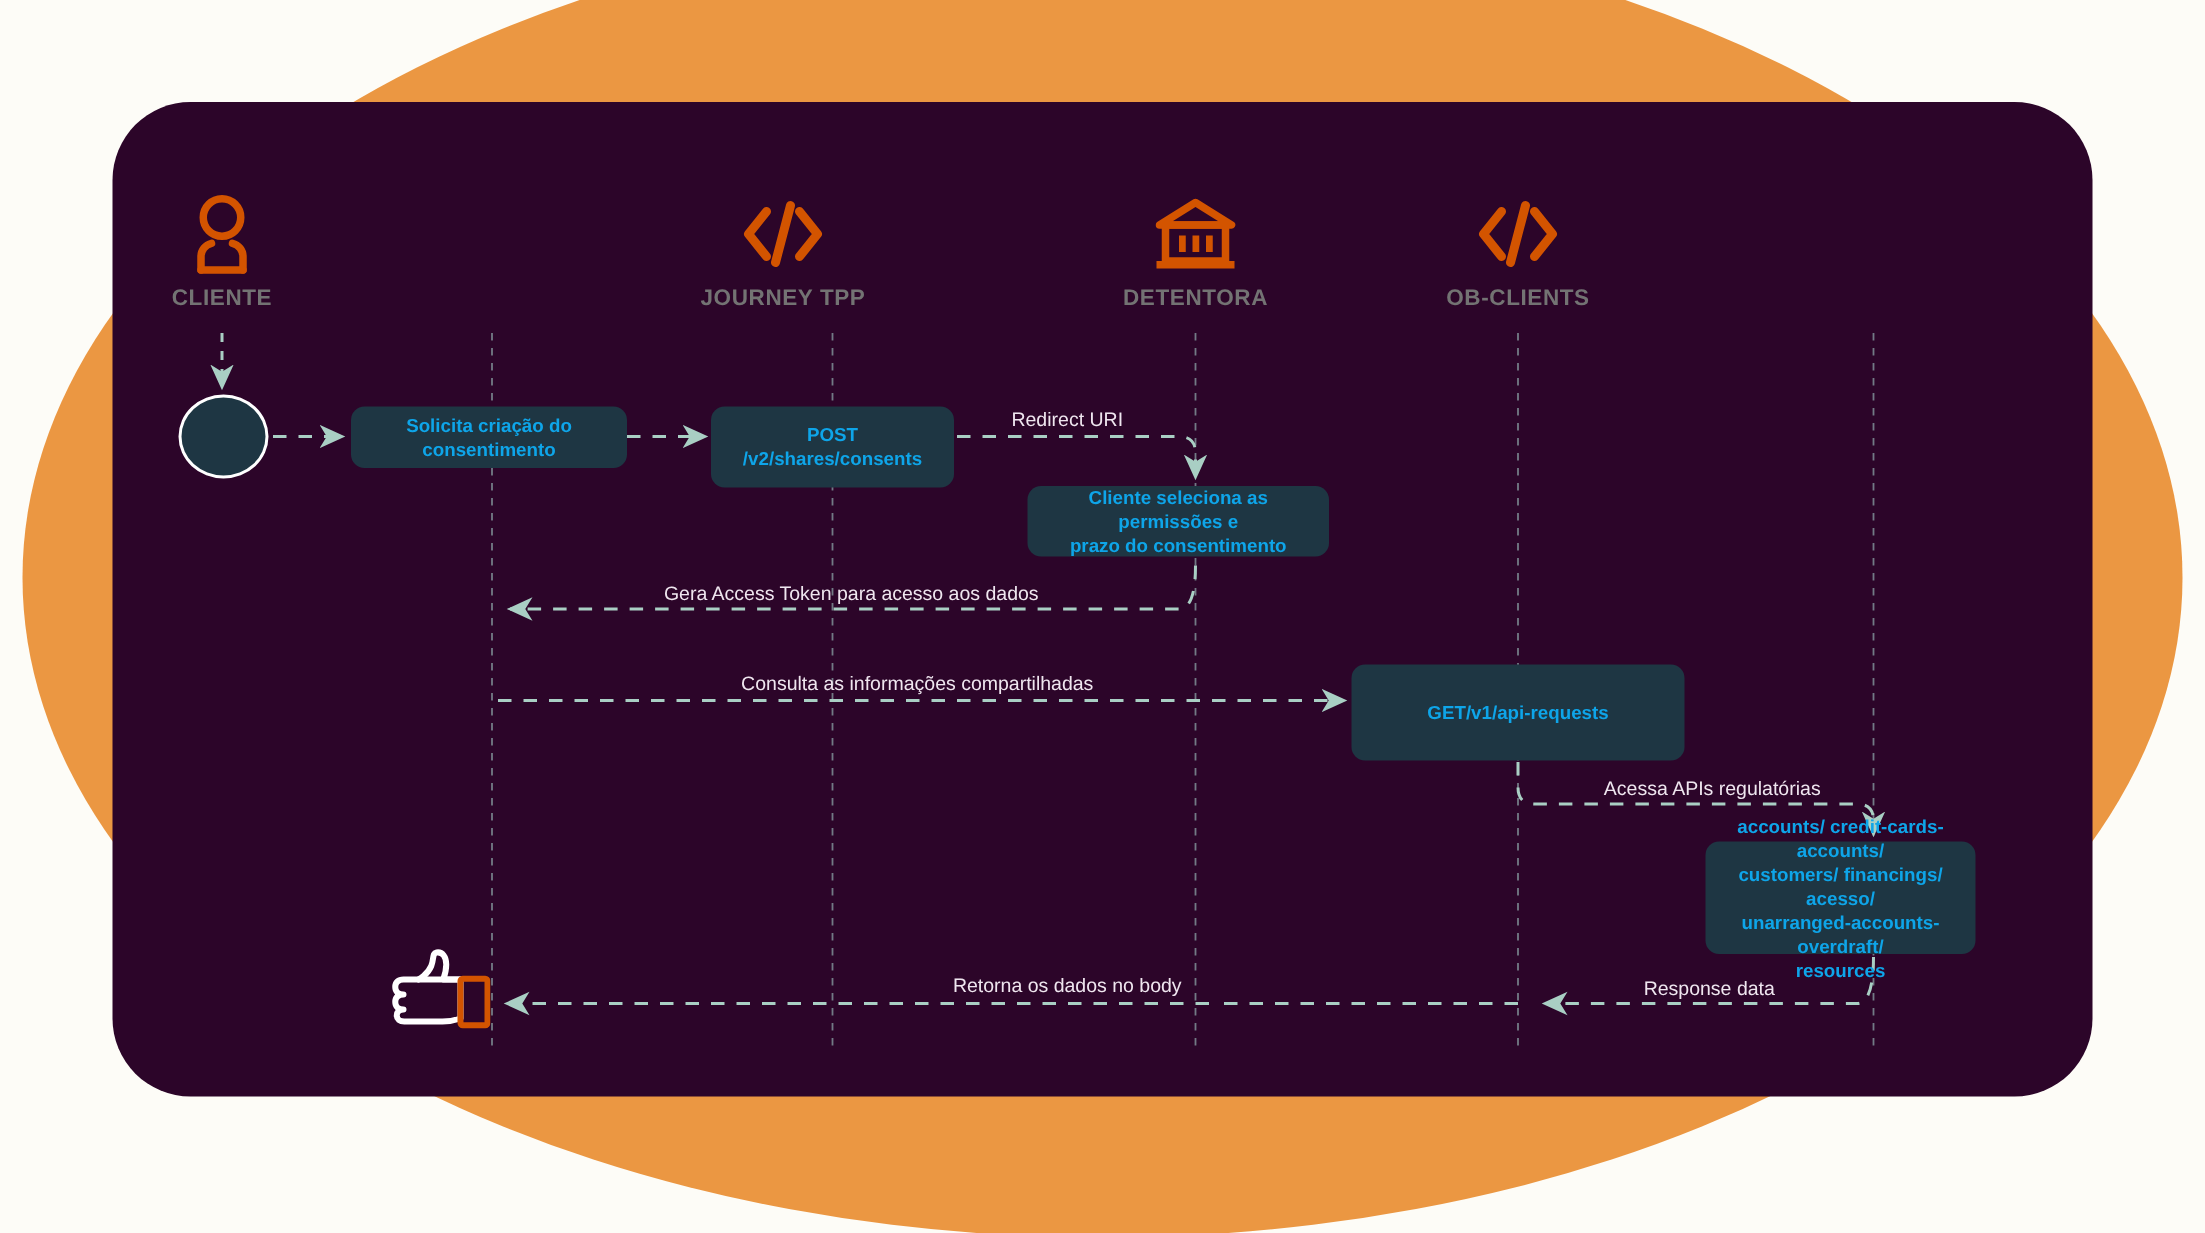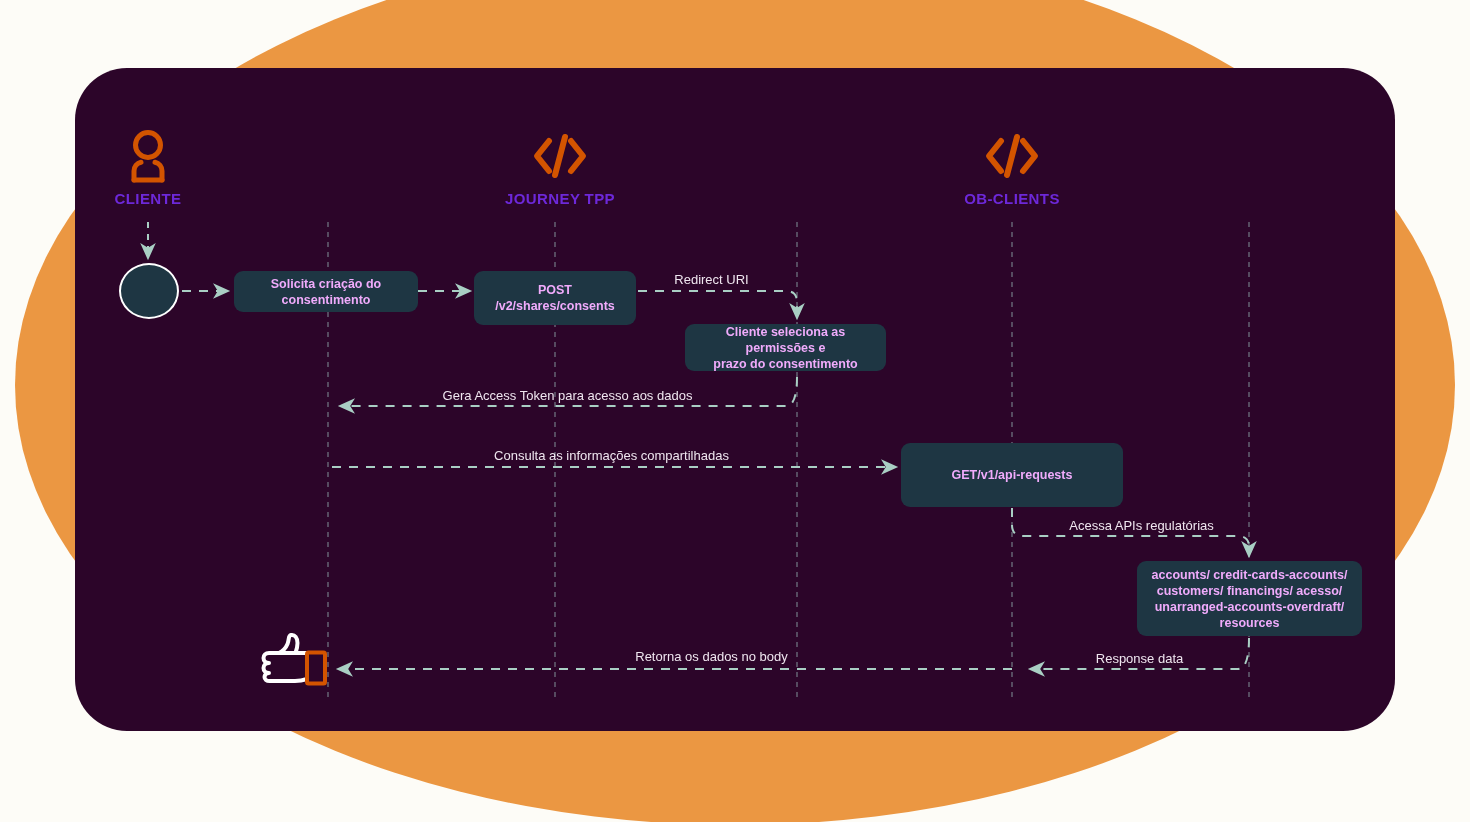--- a/index.html
+++ b/index.html
@@ -37,33 +37,33 @@
     text-align:center;
     width:200px;
     transform:translateX(-100px);
   }
   .actor .icon{
     height:56px;
     display:flex;align-items:center;justify-content:center;
   }
   .actor .label{
     margin-top:6px;
-    color:#6d28d9;
+    color:#737373;
     font-size:15px;
     font-weight:bold;
     letter-spacing:.4px;
     white-space:nowrap;
   }
 
   
   .node{
     position:absolute;
     background:#1e3643;
     border-radius:9px;
-    color:#f0abfc;
+    color:#0ea5e9;
     font-size:12.5px;
     font-weight:bold;
     line-height:16px;
     display:flex;
     align-items:center;
     justify-content:center;
     text-align:center;
     padding:6px 10px;
     box-sizing:border-box;
   }
@@ -141,31 +141,44 @@
         <svg width="52" height="54" viewBox="0 0 52 54">
           <circle cx="26" cy="16" r="12.5" fill="none" stroke="#d35400" stroke-width="5"></circle>
           <path d="M12 51 v-9 a9 9 0 0 1 7-8.8 M40 51 v-9 a9 9 0 0 0 -7-8.8" fill="none" stroke="#d35400" stroke-width="5" stroke-linecap="round"></path>
           <path d="M12 51 h28" fill="none" stroke="#d35400" stroke-width="5" stroke-linecap="round"></path>
         </svg>
       </div>
       <div class="label">CLIENTE</div>
     </div>
 
 
-    <div class="actor" style="left:560px;top:128px">
+    <div class="actor" style="left:522px;top:128px">
       <div class="icon">
         <svg width="62" height="52" viewBox="0 0 62 52">
           <path d="M20 11 L8 26 L20 41" fill="none" stroke="#d35400" stroke-width="6" stroke-linecap="round" stroke-linejoin="round"></path>
           <path d="M42 11 L54 26 L42 41" fill="none" stroke="#d35400" stroke-width="6" stroke-linecap="round" stroke-linejoin="round"></path>
           <path d="M36 7 L26 45" fill="none" stroke="#d35400" stroke-width="6" stroke-linecap="round"></path>
         </svg>
       </div>
       <div class="label">JOURNEY TPP</div>
     </div>
 
+    <div class="actor" style="left:797px;top:128px">
+      <div class="icon">
+        <svg width="58" height="52" viewBox="0 0 58 52">
+          <path d="M5 20 L29 5 L53 20 Z" fill="none" stroke="#d35400" stroke-width="5" stroke-linejoin="round"></path>
+          <rect x="9" y="20" width="40" height="24" fill="none" stroke="#d35400" stroke-width="5"></rect>
+          <rect x="3" y="44" width="52" height="5" fill="#d35400"></rect>
+          <rect x="18" y="27" width="4.5" height="11" fill="#d35400"></rect>
+          <rect x="27" y="27" width="4.5" height="11" fill="#d35400"></rect>
+          <rect x="36" y="27" width="4.5" height="11" fill="#d35400"></rect>
+        </svg>
+      </div>
+      <div class="label">DETENTORA</div>
+    </div>
 
     <div class="actor" style="left:1012px;top:128px">
       <div class="icon">
         <svg width="62" height="52" viewBox="0 0 62 52">
           <path d="M20 11 L8 26 L20 41" fill="none" stroke="#d35400" stroke-width="6" stroke-linecap="round" stroke-linejoin="round"></path>
           <path d="M42 11 L54 26 L42 41" fill="none" stroke="#d35400" stroke-width="6" stroke-linecap="round" stroke-linejoin="round"></path>
           <path d="M36 7 L26 45" fill="none" stroke="#d35400" stroke-width="6" stroke-linecap="round"></path>
         </svg>
       </div>
       <div class="label">OB-CLIENTS</div>
@@ -197,21 +210,21 @@
         <div>prazo do consentimento</div>
       </div>
     </div>
 
     <div class="node" style="left:901px;top:443px;width:222px;height:64px">
       <div>
         <div>GET/v1/api-requests</div>
       </div>
     </div>
 
-    <div class="node" style="left:1137px;top:561px;width:225px;height:75px">
+    <div class="node" style="left:1137px;top:561px;width:180px;height:75px">
       <div>
         <div>accounts/ credit-cards-accounts/</div>
         <div>customers/ financings/ acesso/</div>
         <div>unarranged-accounts-overdraft/</div>
         <div>resources</div>
       </div>
     </div>
 
     <div style="position:absolute;left:259px;top:632px">
       <svg width="68" height="55" viewBox="0 0 68 55">

